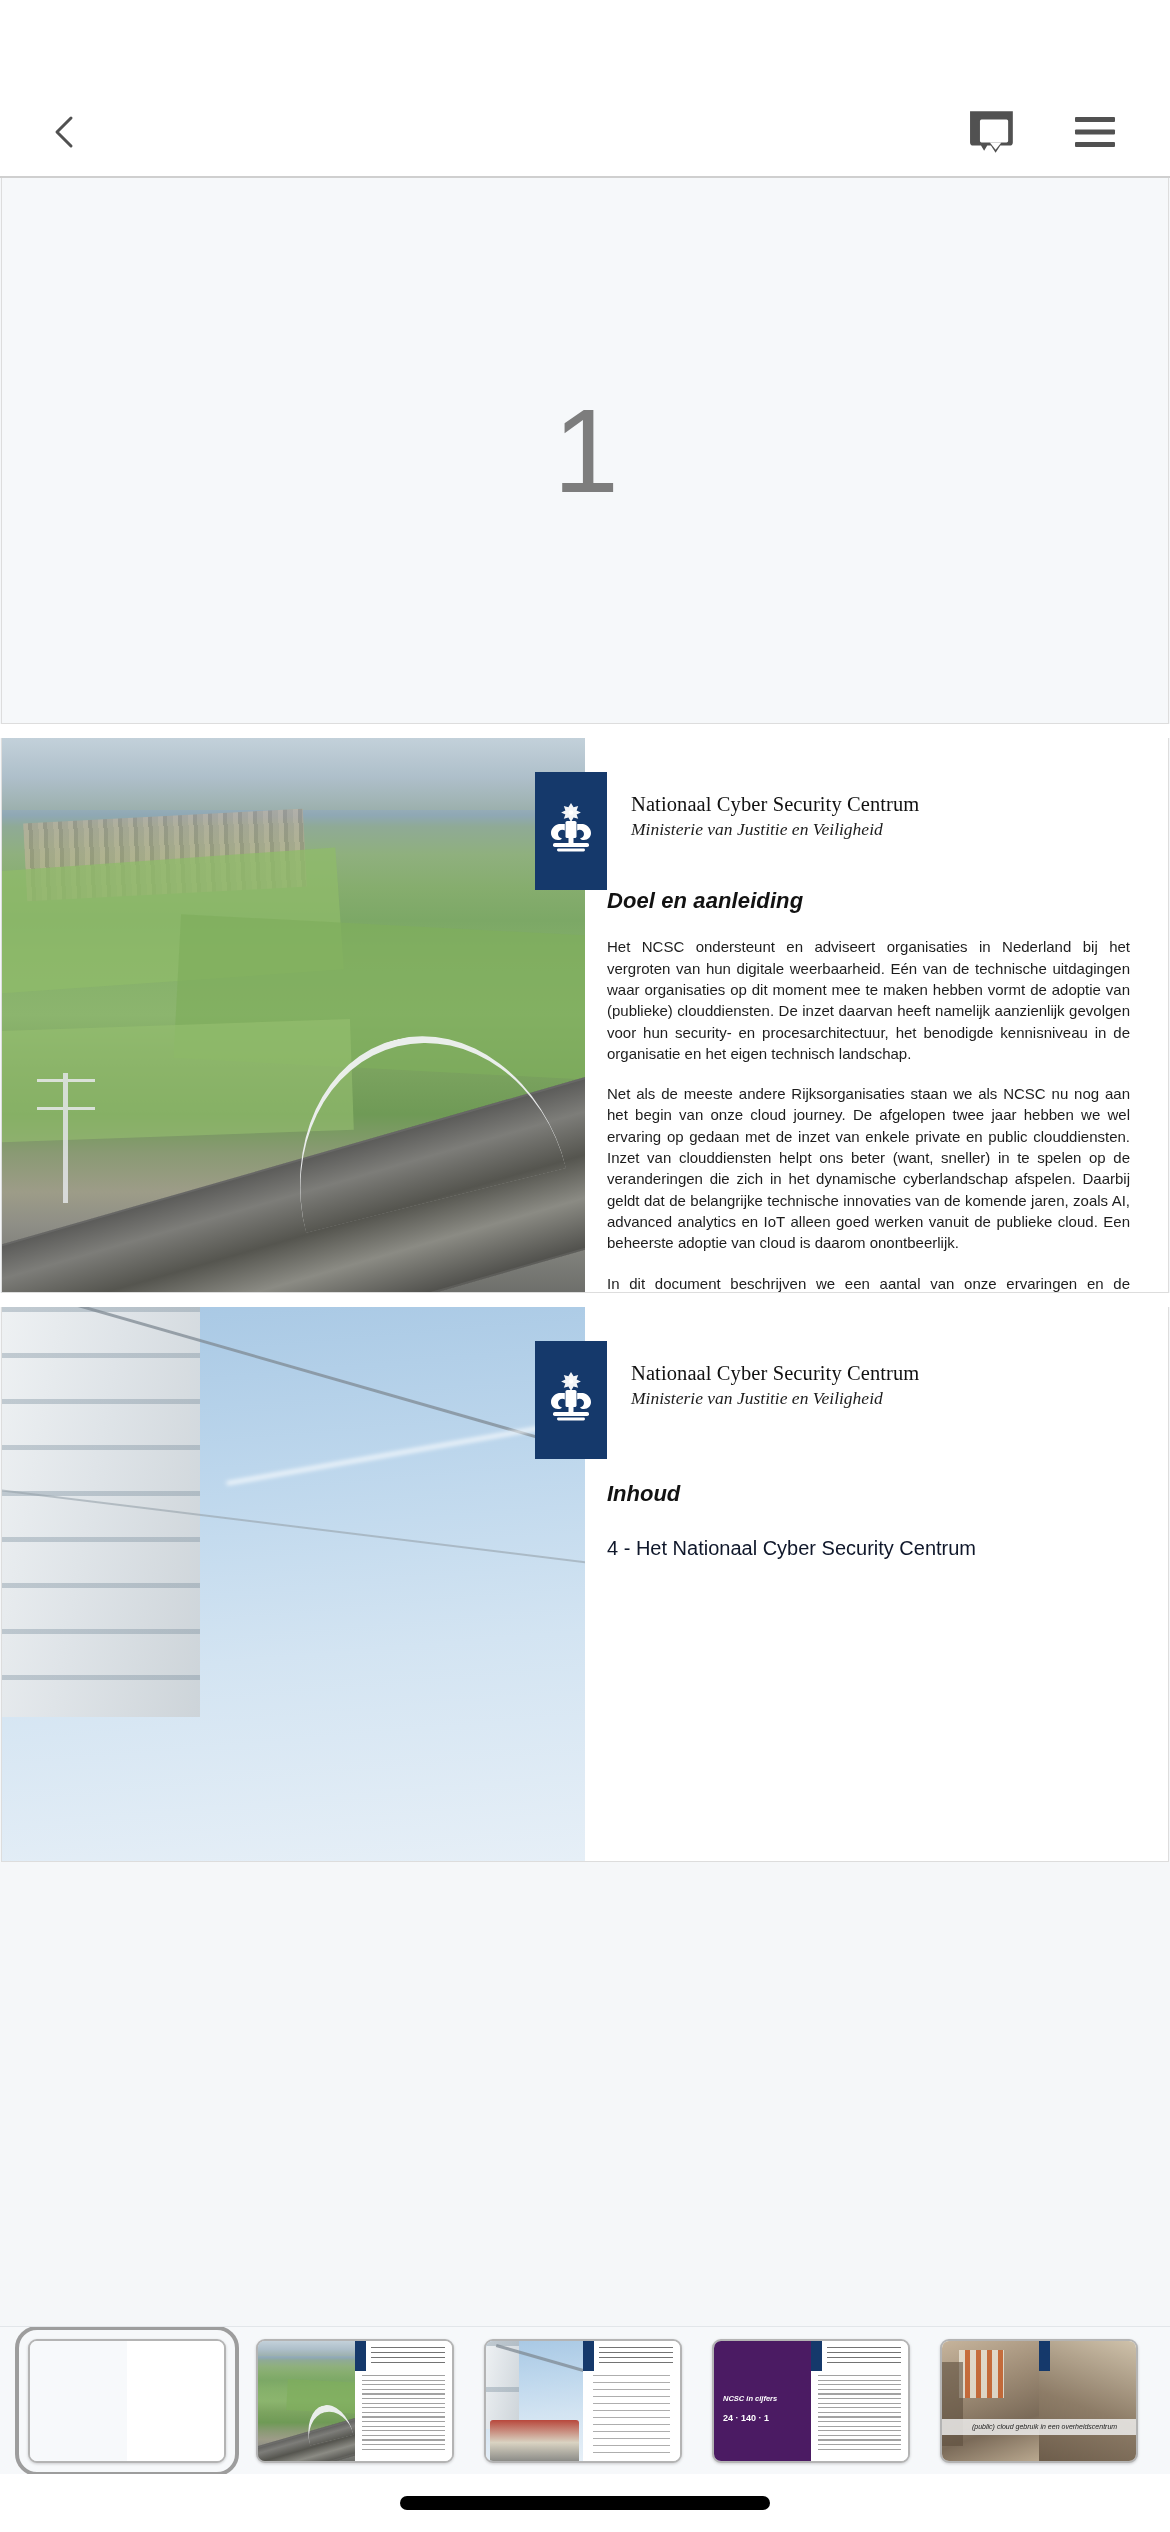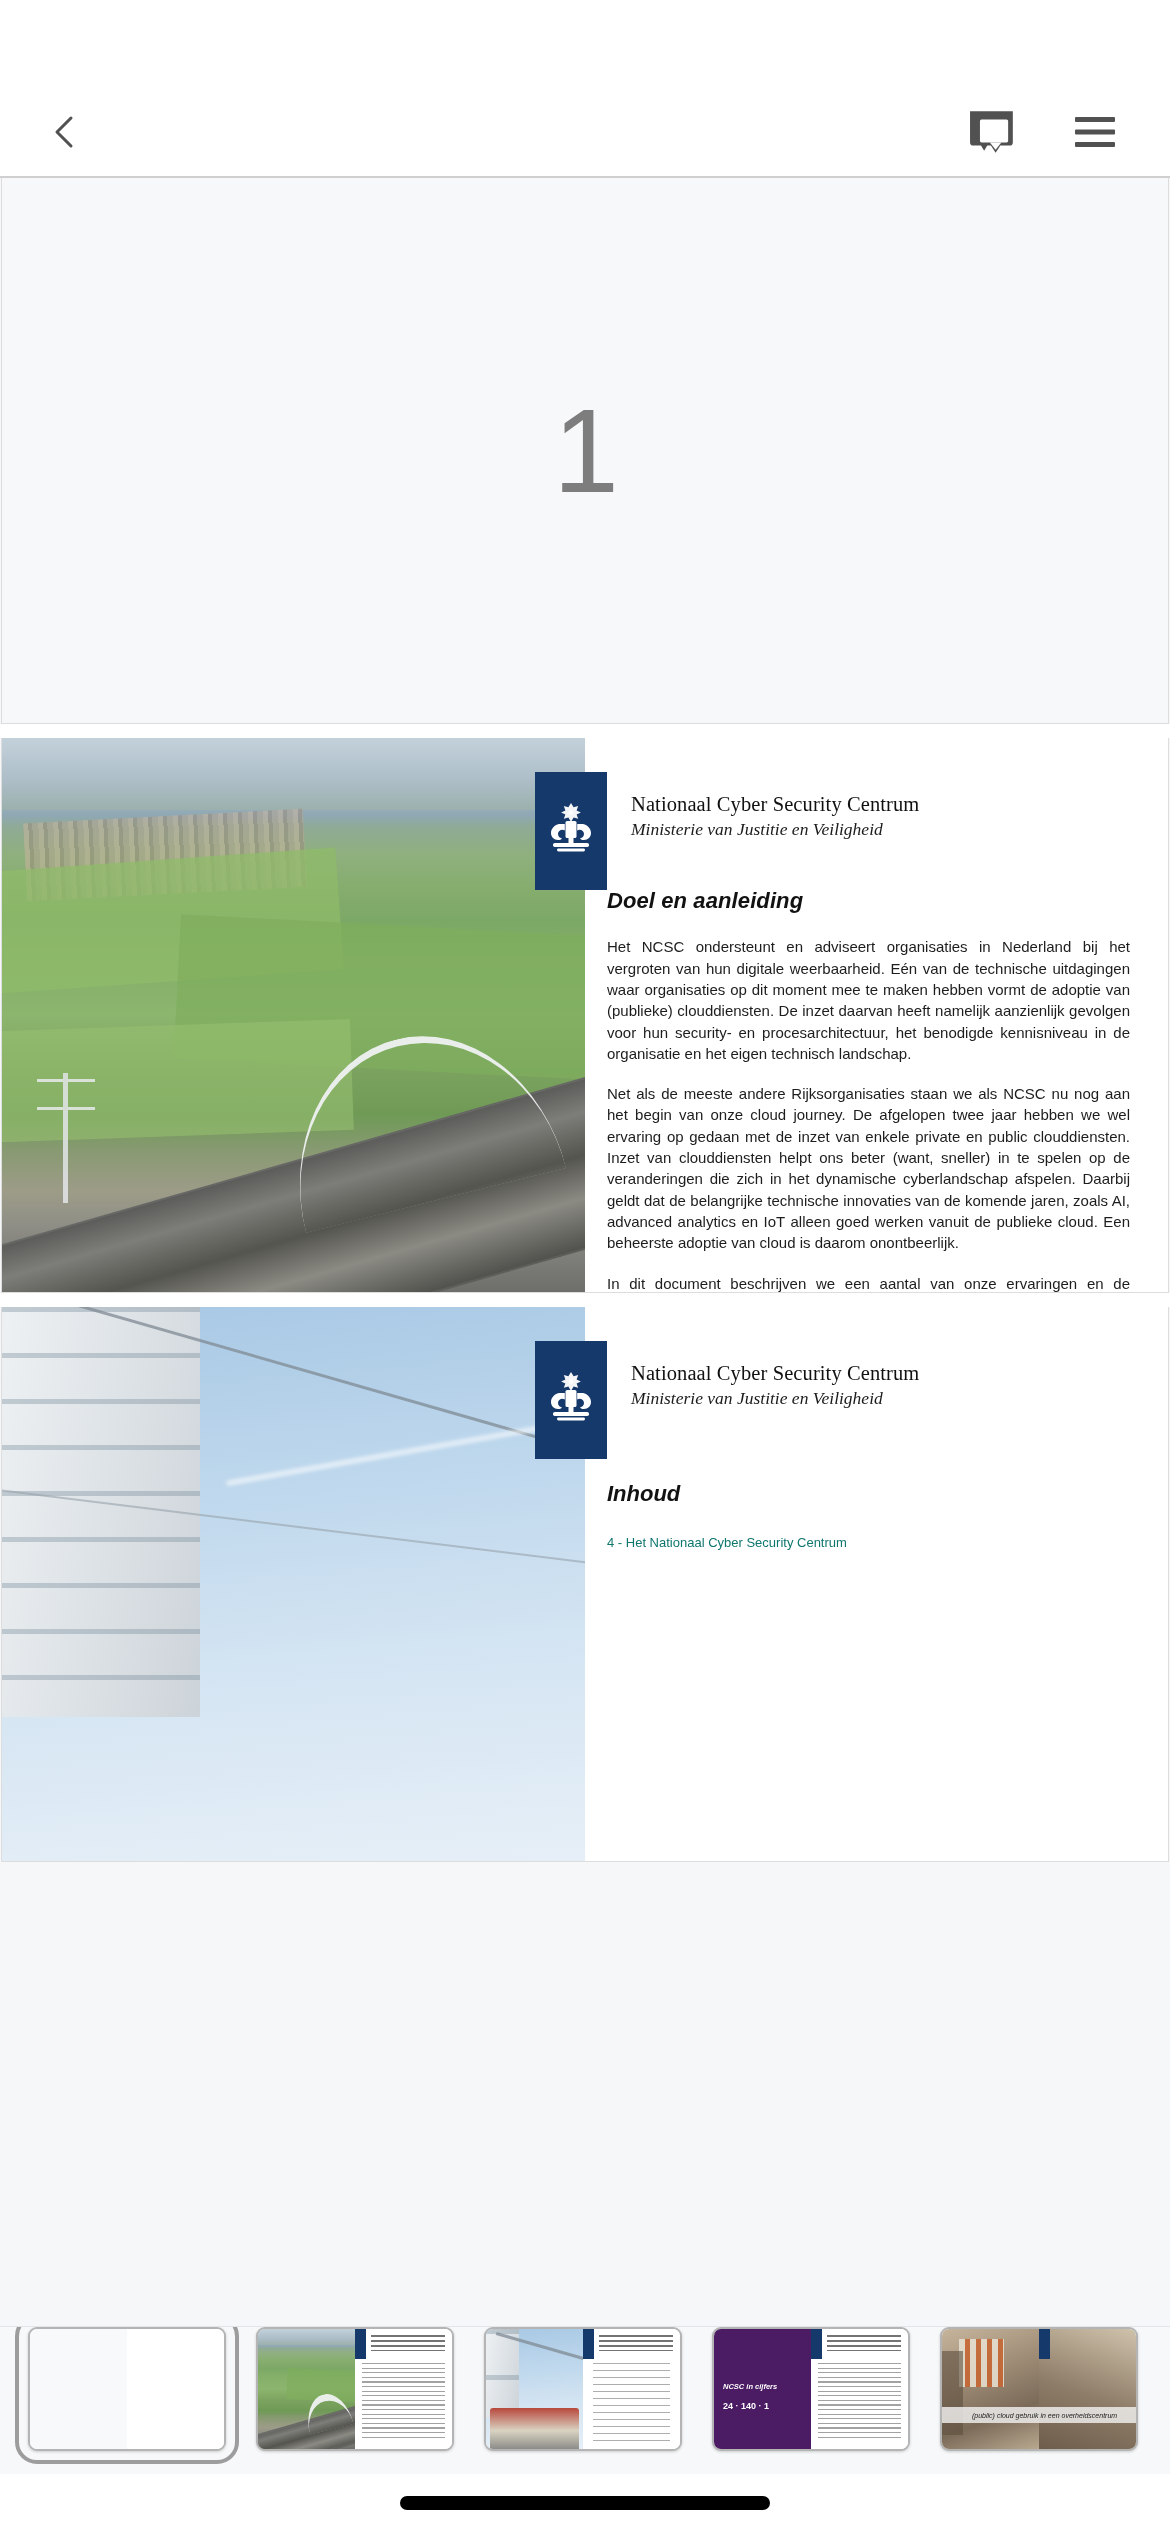--- a/index.html
+++ b/index.html
@@ -205,31 +205,32 @@
     font-size: 15px; line-height: 1.42;
     color: #1d1d1d; margin-bottom: 19px;
     text-align: justify;
     hyphens: none;
   }
 
   .toc-h2 {
     font-size: 22px; font-style: italic; font-weight: 700;
     color: #121212; margin: 72px 0 26px 0;
   }
-  .toc-item { font-size: 13px; color: #0f766e; line-height: 1.5; }
+  .toc-item { font-size: 20px; color: #0f172a; line-height: 1.5; }
 
   .page-gap { height: 14px; background: #ffffff; }
 
   
   .thumbstrip {
     flex: 0 0 auto;
     height: 148px;
     background: #f6f8fa;
     border-top: 1px solid #e2e6ea;
     display: flex;
+    align-items: center;
     gap: 8px;
     padding-left: 28px;
     overflow: hidden;
     position: relative;
   }
   .thumb {
     flex: 0 0 auto;
     width: 198px; height: 124px;
     margin-right: 22px;
     border-radius: 9px;

